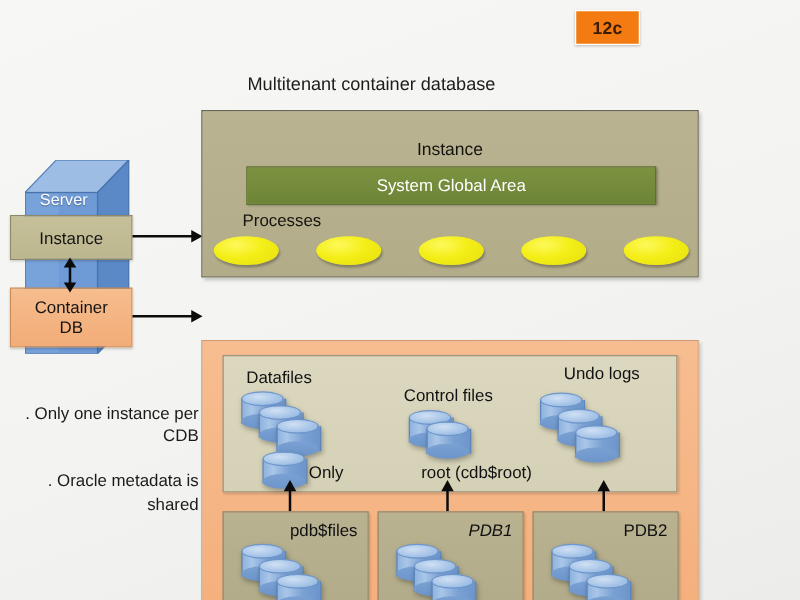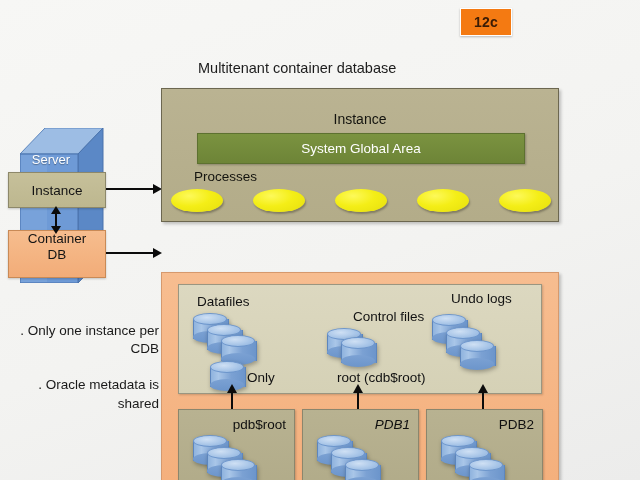--- a/index.html
+++ b/index.html
@@ -65,21 +65,21 @@
     display: flex; align-items: center; justify-content: center;
     font-size: 13.5px; color: #141414;
     box-shadow: 0 1px 2px rgba(0,0,0,.2);
   }
   #containerdb-box {
     position: absolute;
     left: 8px; top: 230px;
     width: 96px; height: 46px;
     background: linear-gradient(to bottom, #f6bd8e 0%, #f2ac78 100%);
     border: 1px solid #c98a56;
-    display: flex; justify-content: center;
+    display: flex; align-items: center; justify-content: center;
     text-align: center; line-height: 1.15;
     font-size: 13.5px; color: #141414;
     box-shadow: 0 1px 2px rgba(0,0,0,.2);
   }
 
   
   #notes {
     position: absolute;
     left: 14px; top: 322px;
     width: 145px;
@@ -152,21 +152,21 @@
     background: linear-gradient(to bottom, #dcd8c0 0%, #d5d1b6 100%);
     border: 1px solid #9a9681;
     box-shadow: 1px 1px 2px rgba(0,0,0,.18);
   }
   .rb-label {
     position: absolute;
     font-size: 13.5px; color: #121212;
     white-space: nowrap;
   }
   #lbl-datafiles  { left: 18px;  top: 9px; }
-  #lbl-control    { left: 174px; top: 24px; }
+  #lbl-control    { left: 144px; top: 24px; }
   #lbl-redo       { left: 272px; top: 6px; }
   #lbl-undo       { left: 68px;  top: 85px; }
   #lbl-root       { left: 158px; top: 85px; }
 
   
   .pdb-box {
     position: absolute;
     top: 136px;
     width: 115px; height: 90px;
     background: linear-gradient(to bottom, #b8b291 0%, #b0aa88 100%);
@@ -369,21 +369,21 @@
           <div class="bottom"></div>
           <div class="top"></div>
         </div>
     </div>
 
     <div class="arrow-up" style="left:69px;  top:119px; height:17px;"></div>
     <div class="arrow-up" style="left:195px; top:119px; height:17px;"></div>
     <div class="arrow-up" style="left:320px; top:119px; height:17px;"></div>
 
     <div class="pdb-box" id="pdb-seed">
-      <div class="pdb-label">pdb$root</div>
+      <div class="pdb-label">pdb$files</div>
       <div class="cyl" style="left:14px; top:25px;">
           <div class="body"></div>
           <div class="bottom"></div>
           <div class="top"></div>
         </div>
       <div class="cyl" style="left:28px; top:37px;">
           <div class="body"></div>
           <div class="bottom"></div>
           <div class="top"></div>
         </div>

